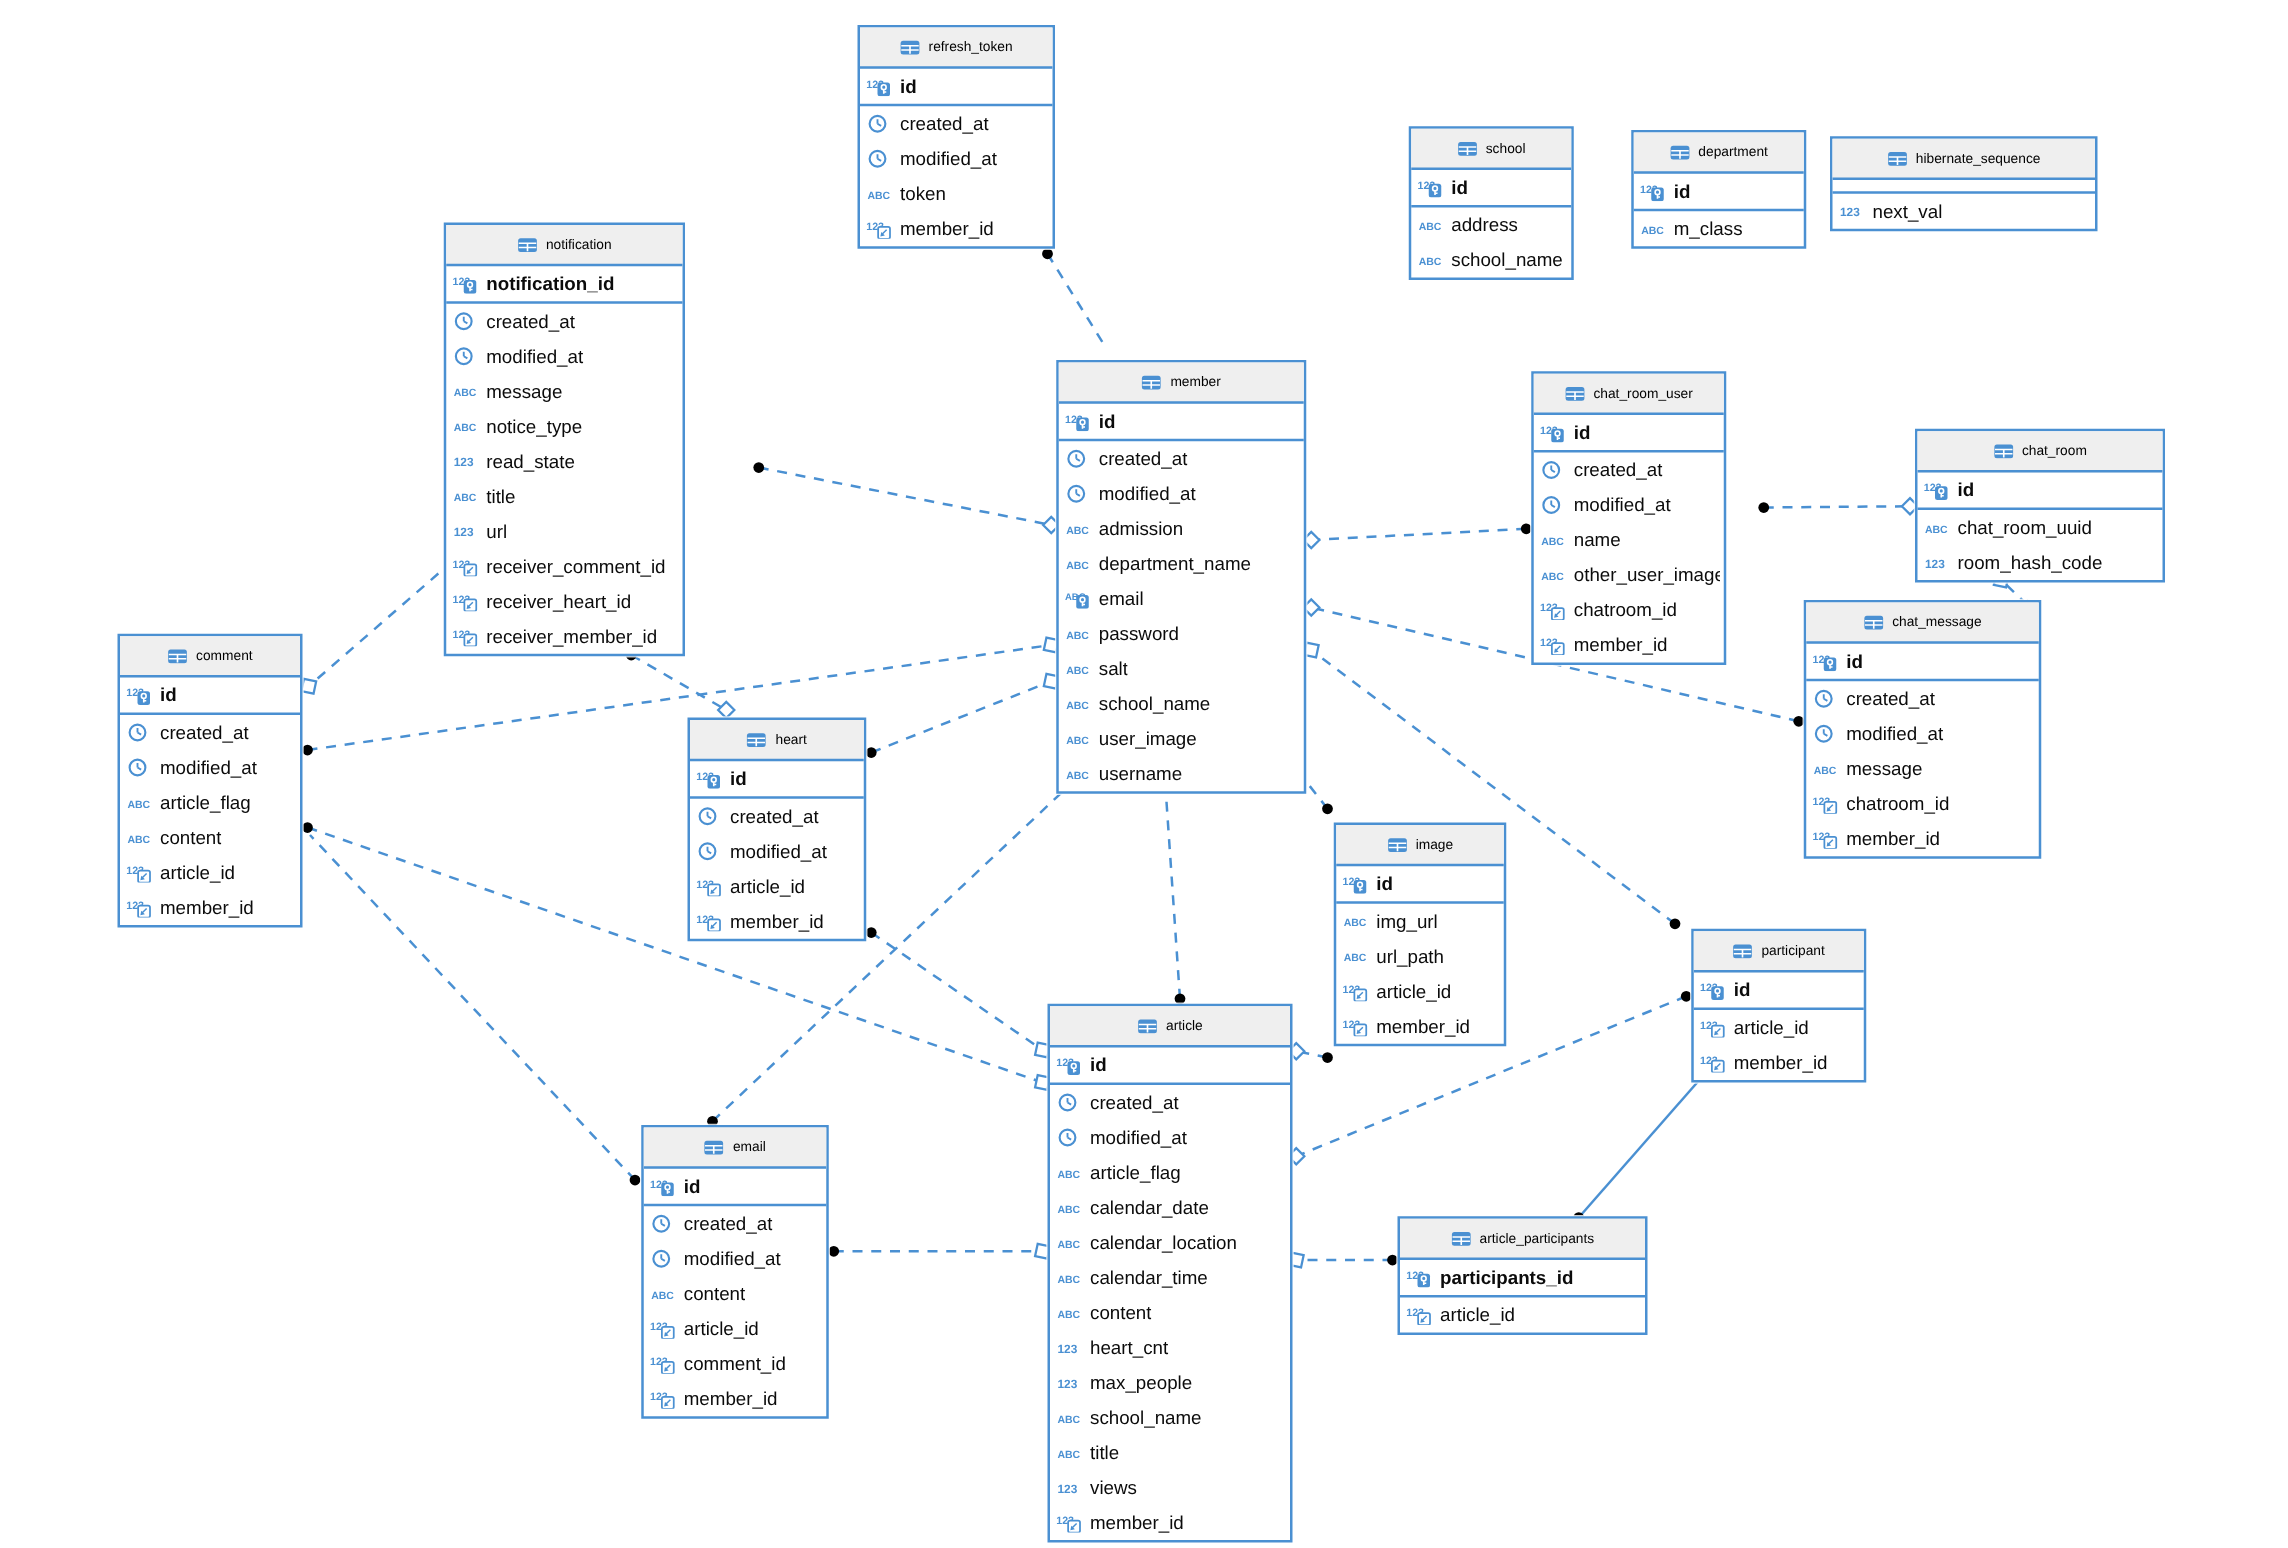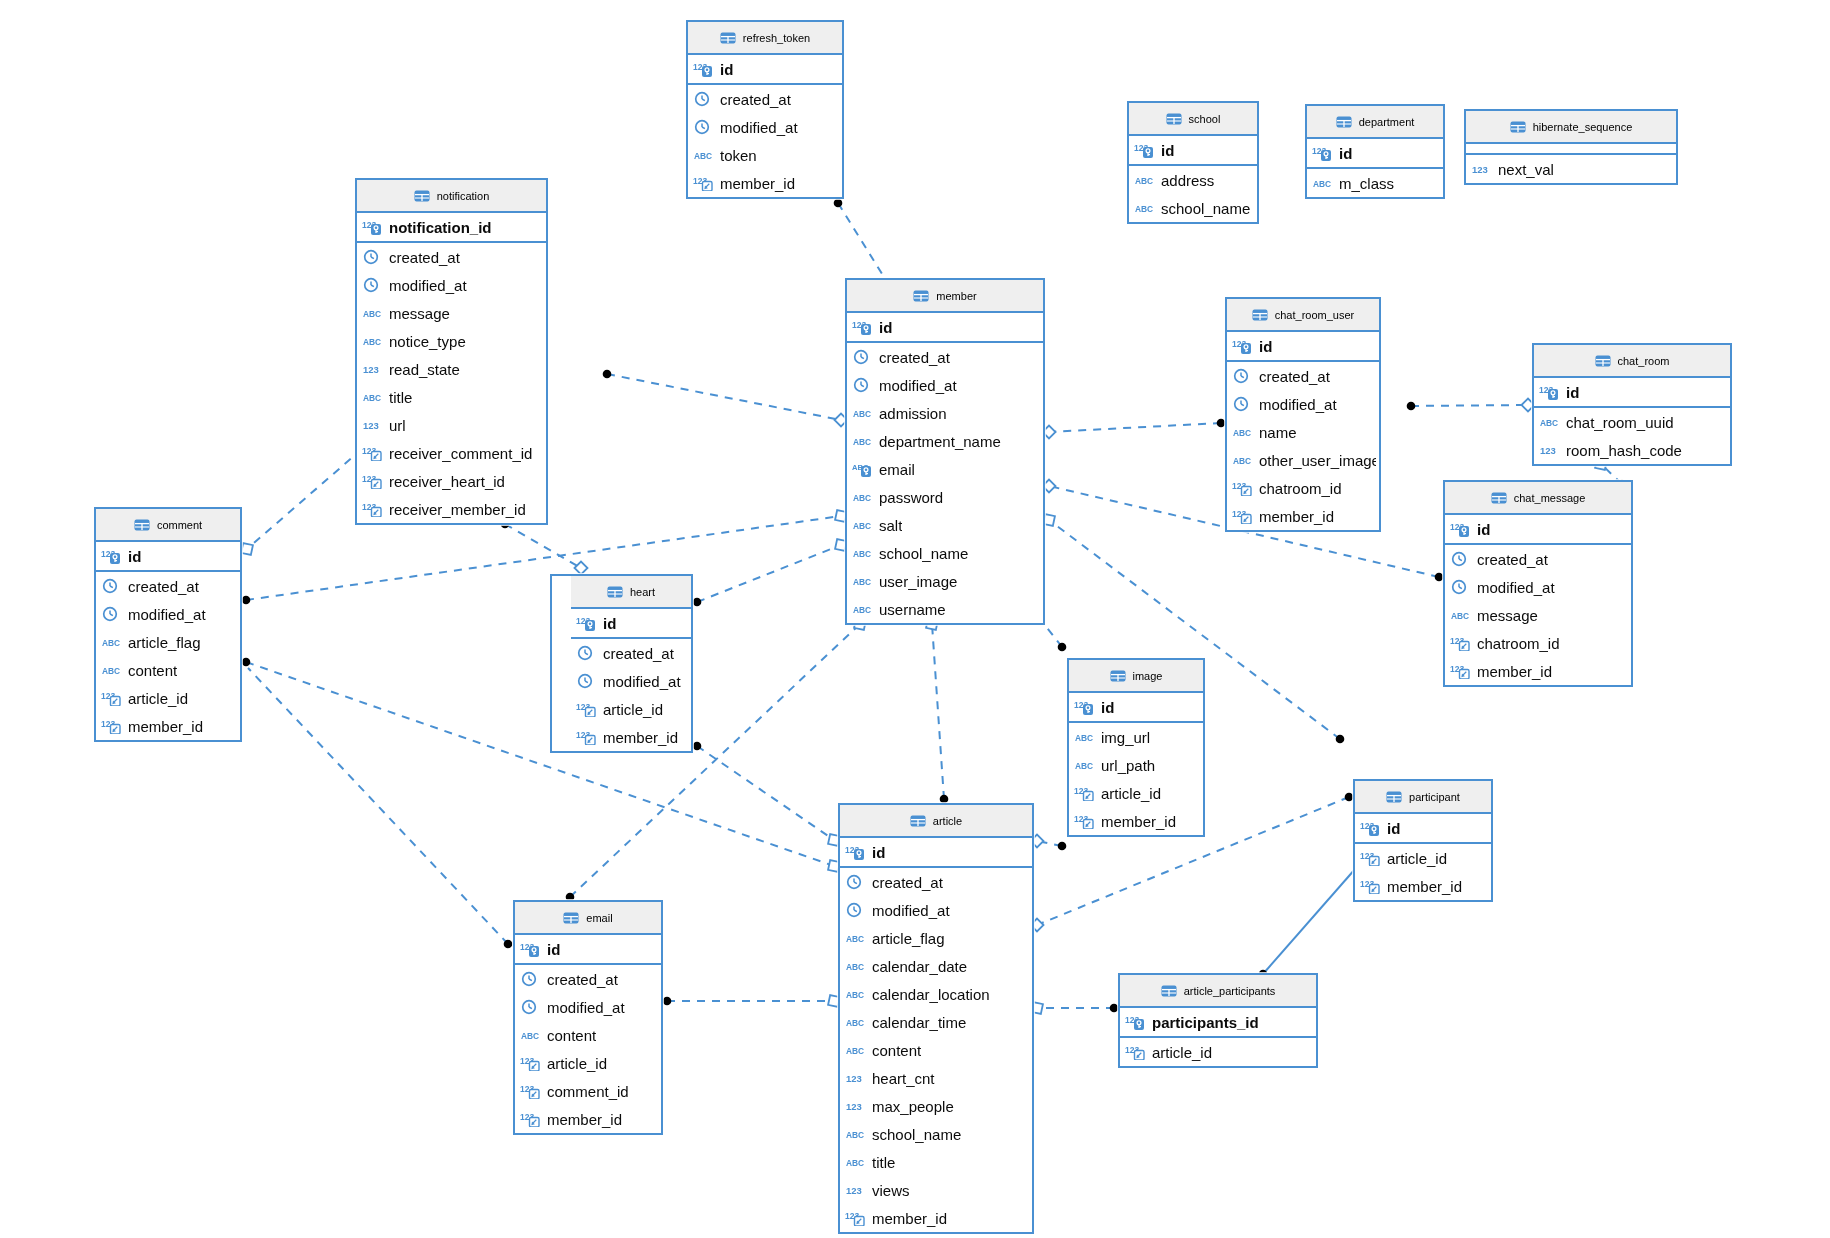--- a/index.html
+++ b/index.html
@@ -433,21 +433,21 @@
               <text x="0" y="9" font-size="8.5" font-weight="bold" fill="#4a90d2" font-family="Liberation Sans,sans-serif">123</text>
               <rect x="9.5" y="6.5" width="9.5" height="9.5" rx="1.5" fill="#fff" stroke="#4a90d2" stroke-width="1.4"></rect>
               <polygon points="11.3,14.2 12,10.6 14.9,13.3" fill="#4a90d2"></polygon>
               <line x1="16.3" y1="8.8" x2="12.8" y2="12.2" stroke="#4a90d2" stroke-width="1.2"></line>
             </svg>
           </span>
           <span class="lbl">receiver_member_id</span>
         </div>
       </div>
     </div>
-    <div class="tbl" style="left: 845px; top: 278px; width: 200px;">
+    <div class="tbl" style="left: 845px; top: 288px; width: 200px;">
       <div class="tbl-header">
         <span class="t-icn">
           <svg width="16" height="12" viewBox="0 0 16 12">
             <rect x="0.5" y="0.5" width="15" height="11" rx="2" fill="#4a90d2"></rect>
             <line x1="1" y1="4.6" x2="15" y2="4.6" stroke="#fff" stroke-width="1.3"></line>
             <line x1="8" y1="4.6" x2="8" y2="11" stroke="#fff" stroke-width="1.3"></line>
             <line x1="1" y1="8" x2="15" y2="8" stroke="#fff" stroke-width="1.1"></line>
           </svg>
         </span>
         <span>member</span>
@@ -848,21 +848,21 @@
               <text x="0" y="9" font-size="8.5" font-weight="bold" fill="#4a90d2" font-family="Liberation Sans,sans-serif">123</text>
               <rect x="9.5" y="6.5" width="9.5" height="9.5" rx="1.5" fill="#fff" stroke="#4a90d2" stroke-width="1.4"></rect>
               <polygon points="11.3,14.2 12,10.6 14.9,13.3" fill="#4a90d2"></polygon>
               <line x1="16.3" y1="8.8" x2="12.8" y2="12.2" stroke="#4a90d2" stroke-width="1.2"></line>
             </svg>
           </span>
           <span class="lbl">member_id</span>
         </div>
       </div>
     </div>
-    <div class="tbl" style="left: 550px; top: 574px; width: 143px; padding-left: 19px;">
+    <div class="tbl" style="left: 550px; top: 574px; width: 143px;">
       <div class="tbl-header">
         <span class="t-icn">
           <svg width="16" height="12" viewBox="0 0 16 12">
             <rect x="0.5" y="0.5" width="15" height="11" rx="2" fill="#4a90d2"></rect>
             <line x1="1" y1="4.6" x2="15" y2="4.6" stroke="#fff" stroke-width="1.3"></line>
             <line x1="8" y1="4.6" x2="8" y2="11" stroke="#fff" stroke-width="1.3"></line>
             <line x1="1" y1="8" x2="15" y2="8" stroke="#fff" stroke-width="1.1"></line>
           </svg>
         </span>
         <span>heart</span>
@@ -986,21 +986,21 @@
               <text x="0" y="9" font-size="8.5" font-weight="bold" fill="#4a90d2" font-family="Liberation Sans,sans-serif">123</text>
               <rect x="9.5" y="6.5" width="9.5" height="9.5" rx="1.5" fill="#fff" stroke="#4a90d2" stroke-width="1.4"></rect>
               <polygon points="11.3,14.2 12,10.6 14.9,13.3" fill="#4a90d2"></polygon>
               <line x1="16.3" y1="8.8" x2="12.8" y2="12.2" stroke="#4a90d2" stroke-width="1.2"></line>
             </svg>
           </span>
           <span class="lbl">member_id</span>
         </div>
       </div>
     </div>
-    <div class="tbl" style="left: 1353px; top: 743px; width: 140px; margin-top: 36px;">
+    <div class="tbl" style="left: 1353px; top: 743px; width: 140px;">
       <div class="tbl-header">
         <span class="t-icn">
           <svg width="16" height="12" viewBox="0 0 16 12">
             <rect x="0.5" y="0.5" width="15" height="11" rx="2" fill="#4a90d2"></rect>
             <line x1="1" y1="4.6" x2="15" y2="4.6" stroke="#fff" stroke-width="1.3"></line>
             <line x1="8" y1="4.6" x2="8" y2="11" stroke="#fff" stroke-width="1.3"></line>
             <line x1="1" y1="8" x2="15" y2="8" stroke="#fff" stroke-width="1.1"></line>
           </svg>
         </span>
         <span>participant</span>

